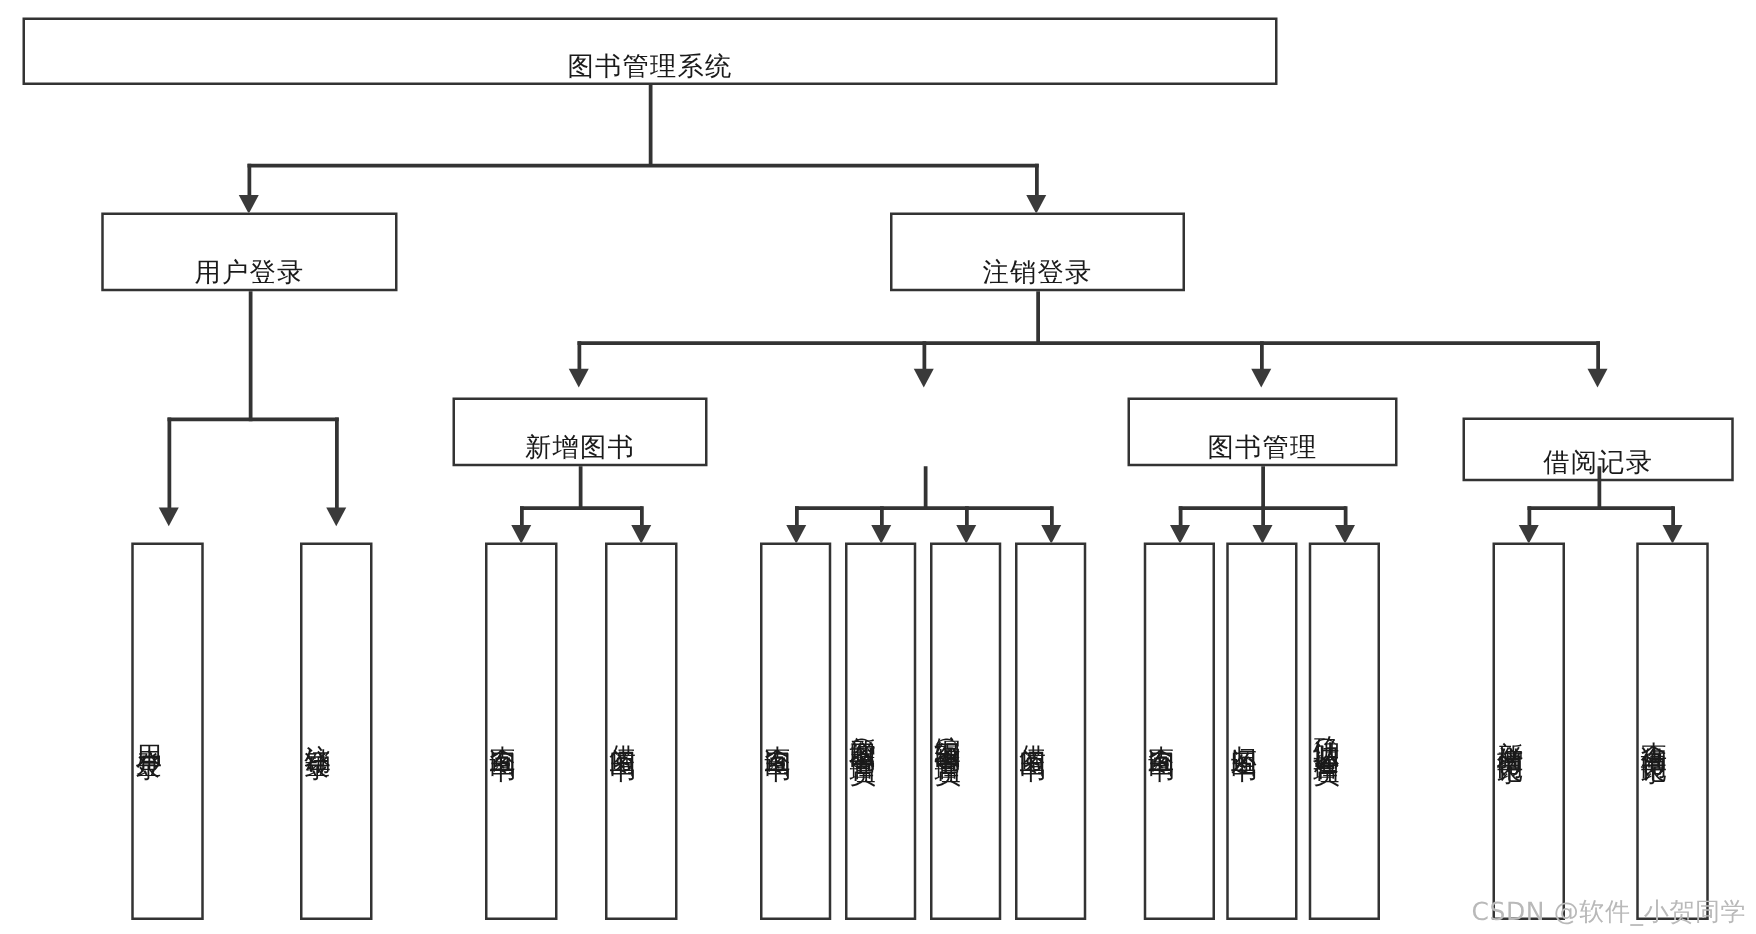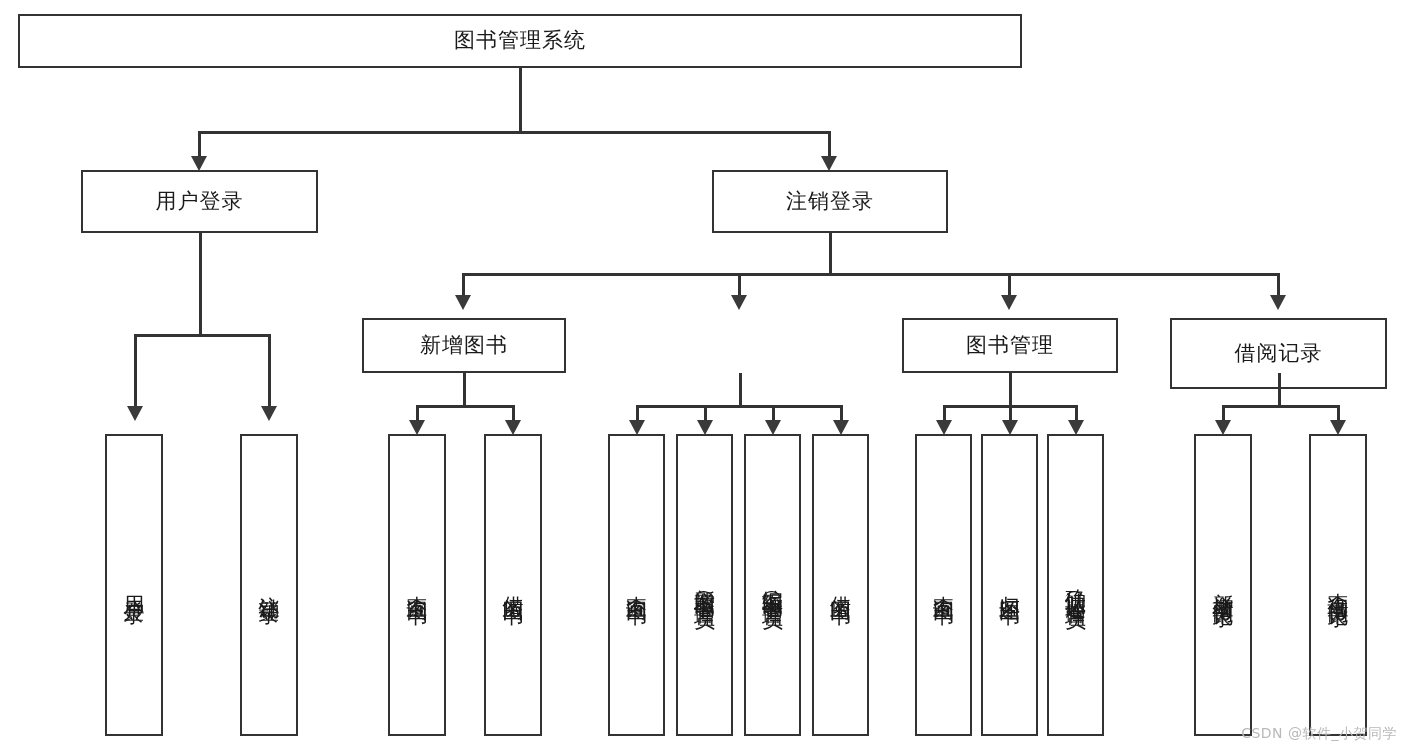--- a/index.html
+++ b/index.html
@@ -16,21 +16,21 @@
     height: 747px;
     background: #ffffff;
     overflow: hidden;
   }
   .node {
     position: absolute;
     box-sizing: border-box;
     border: 2px solid #333333;
     background: #ffffff;
     display: flex;
-    align-items: center;
+    align-items: flex-end;
     justify-content: center;
     color: #1a1a1a;
   }
   .node.horiz {
     font-size: 21px;
     letter-spacing: 1px;
     line-height: 1.2;
   }
   .node.vert {
     writing-mode: vertical-rl;
@@ -58,21 +58,21 @@
     width: 0;
     height: 0;
     border-left: 8px solid transparent;
     border-right: 8px solid transparent;
     border-top: 15px solid #3a3a3a;
   }
   #watermark {
     position: absolute;
     right: 8px;
     bottom: 4px;
-    font-size: 14px;
+    font-size: 20px;
     color: #b9b9b9;
     letter-spacing: 0.5px;
     white-space: nowrap;
     pointer-events: none;
   }
 </style>
 </head>
 <body>
 
 <div id="canvas">
@@ -112,21 +112,21 @@
   <div class="arrow" style="left:731px; top:295px;"></div>
   <div class="arrow" style="left:1001px; top:295px;"></div>
   <div class="arrow" style="left:1270px; top:295px;"></div>
 
   <div class="node horiz" style="left:362px; top:318px; width:204px; height:55px;">
     <span class="label">新增图书</span>
   </div>
   <div class="node horiz" style="left:902px; top:318px; width:216px; height:55px;">
     <span class="label">图书管理</span>
   </div>
-  <div class="node horiz" style="left:1170px; top:318px; width:217px; height:71px;">
+  <div class="node horiz" style="left:1170px; top:334px; width:217px; height:51px;">
     <span class="label">借阅记录</span>
   </div>
 
   <div class="link v" style="left:463px; top:373px; height:34px;"></div>
   <div class="link h" style="left:416px; top:405px; width:98px;"></div>
   <div class="link v" style="left:416px; top:405px; height:18px;"></div>
   <div class="link v" style="left:512px; top:405px; height:18px;"></div>
   <div class="arrow" style="left:409px; top:420px;"></div>
   <div class="arrow" style="left:505px; top:420px;"></div>
 

